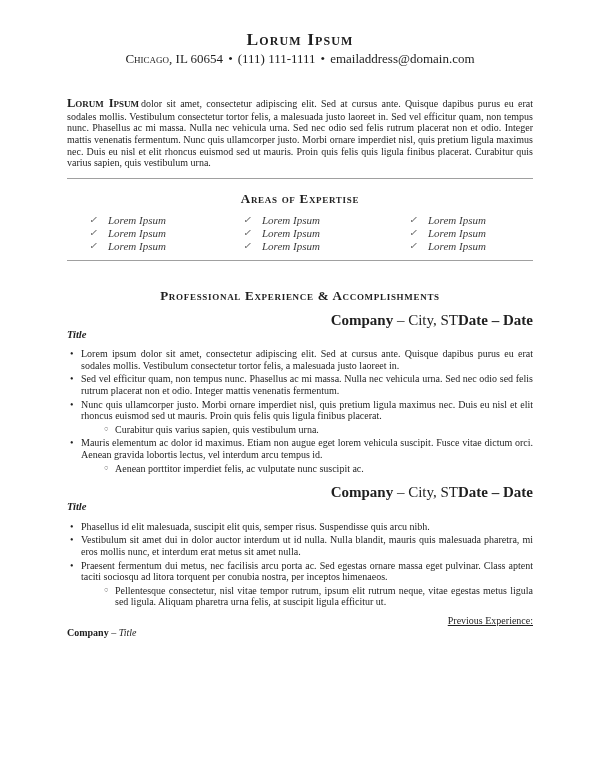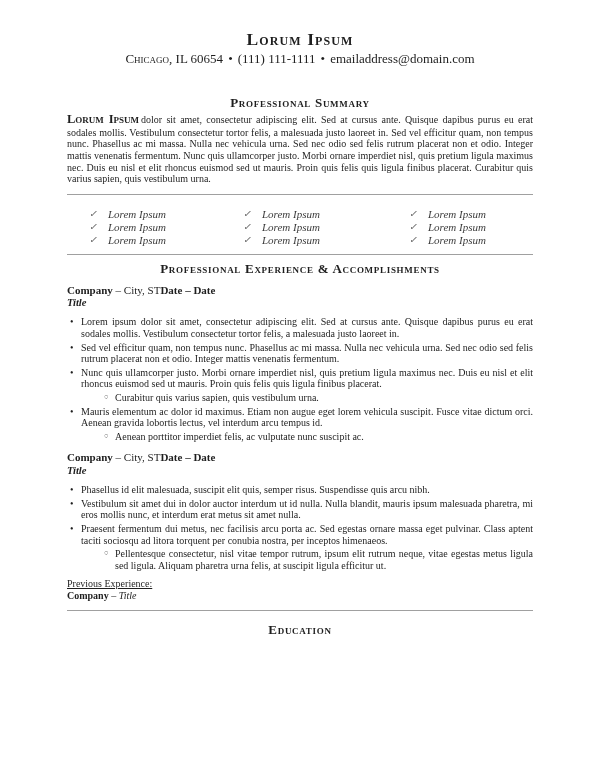--- a/index.html
+++ b/index.html
@@ -29,34 +29,34 @@
   .r3 { margin-top: 8px; }
   .expertise-section { margin-top: 13px; }
   .exp-grid { display: flex; margin-top: 7px; }
   .exp-col { flex: 1 1 0; }
   .exp-col.c1 { padding-left: 22px; }
   .exp-col.c2 { padding-left: 30px; }
   .exp-col.c3 { padding-left: 42px; }
   .exp-item { display: flex; gap: 11px; line-height: 13px; }
   .check-icon { color: #6e6e6e; font-style: italic; font-size: 9.5px; }
   .exp-label { font-style: italic; color: #3d3d3d; font-size: 11px; text-align: center; }
-  .experience-section { margin-top: 7px; }
+  .experience-section { margin-top: 28px; }
   .job { margin-top: 7px; }
-  .job-head { display: flex; justify-content: flex-start; align-items: baseline; font-size: 11px; line-height: 1.2; }
+  .job-head { display: flex; justify-content: flex-end; align-items: baseline; font-size: 15px; line-height: 1.2; }
   .bold { font-weight: bold; }
   .job-title { font-weight: bold; font-style: italic; font-size: 10.5px; line-height: 1.2; }
   .bullets { margin-top: 7px; }
   .bullet { display: flex; margin-bottom: 2px; text-align: justify; }
   .bullet .marker { flex: 0 0 14px; box-sizing: border-box; padding-left: 3px; }
   .bullet .btext { flex: 1 1 auto; }
   .sub-bullet { display: flex; margin: 0 0 2px 37px; text-align: justify; }
   .sub-bullet .marker { flex: 0 0 11px; box-sizing: border-box; font-size: 7.5px; color: #555555; padding-top: 1px; }
   .sub-bullet .btext { flex: 1 1 auto; }
   .prev { margin-top: 7px; }
-  .prev-label { text-decoration: underline; }
+  .prev-label { text-decoration: underline; text-align: right; }
   .prev-title { font-style: italic; }
   .education-section { margin-top: 12px; text-align: center; }
   .degree { font-weight: bold; font-size: 9.7px; margin-top: 9px; line-height: 1.2; }
   .school { font-size: 13px; line-height: 1.2; }
 </style>
 </head>
 <body>
 
 <div class="page">
 
@@ -65,27 +65,27 @@
     <div class="contact">
       <span class="sc">Chicago, IL 60654</span>
       <span>•</span>
       <span>(111) 111-1111</span>
       <span>•</span>
       <span>emailaddress@domain.com</span>
     </div>
   </header>
 
   <section class="summary-section">
-    <h2 class="heading">Professional Summary</h2>
     <p class="summary-paragraph"><span class="lead">Lorum Ipsum</span><span>dolor sit amet, consectetur adipiscing elit. Sed at cursus ante. Quisque dapibus purus eu erat sodales mollis. Vestibulum consectetur tortor felis, a malesuada justo laoreet in. Sed vel efficitur quam, non tempus nunc. Phasellus ac mi massa. Nulla nec vehicula urna. Sed nec odio sed felis rutrum placerat non et odio. Integer mattis venenatis fermentum. Nunc quis ullamcorper justo. Morbi ornare imperdiet nisl, quis pretium ligula maximus nec. Duis eu nisl et elit rhoncus euismod sed ut mauris. Proin quis felis quis ligula finibus placerat. Curabitur quis varius sapien, quis vestibulum urna.</span></p>
   </section>
 
   <hr class="rule r1">
 
   <section class="expertise-section">
+    <h2 class="heading">Areas of Expertise</h2>
     <div class="exp-grid">
       <div class="exp-col c1">
         <div class="exp-item">
             <span class="check-icon">✓</span>
             <span class="exp-label">Lorem Ipsum</span>
           </div>
         <div class="exp-item">
             <span class="check-icon">✓</span>
             <span class="exp-label">Lorem Ipsum</span>
           </div>
@@ -170,21 +170,21 @@
         <div class="bold">Date – Date</div>
       </div>
       <div class="job-title">Title</div>
       <div class="bullets">
         <div class="bullet">
             <span class="marker">•</span>
             <span class="btext">Phasellus id elit malesuada, suscipit elit quis, semper risus. Suspendisse quis arcu nibh.</span>
           </div>
         <div class="bullet">
             <span class="marker">•</span>
-            <span class="btext">Vestibulum sit amet dui in dolor auctor interdum ut id nulla. Nulla blandit, mauris ipsum malesuada pharetra, mi eros mollis nunc, et interdum erat metus sit amet nulla.</span>
+            <span class="btext">Vestibulum sit amet dui in dolor auctor interdum ut id nulla. Nulla blandit, mauris quis malesuada pharetra, mi eros mollis nunc, et interdum erat metus sit amet nulla.</span>
           </div>
         <div class="bullet">
             <span class="marker">•</span>
             <span class="btext">Praesent fermentum dui metus, nec facilisis arcu porta ac. Sed egestas ornare massa eget pulvinar. Class aptent taciti sociosqu ad litora torquent per conubia nostra, per inceptos himenaeos.</span>
           </div>
         <div class="sub-bullet">
             <span class="marker">○</span>
             <span class="btext">Pellentesque consectetur, nisl vitae tempor rutrum, ipsum elit rutrum neque, vitae egestas metus ligula sed ligula. Aliquam pharetra urna felis, at suscipit ligula efficitur ut.</span>
           </div>
       </div>

